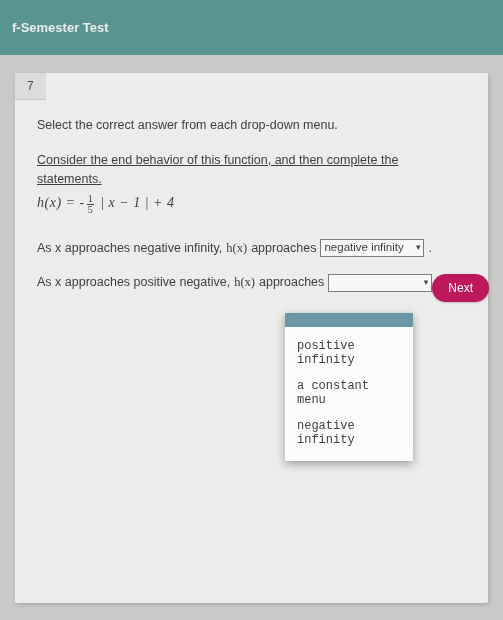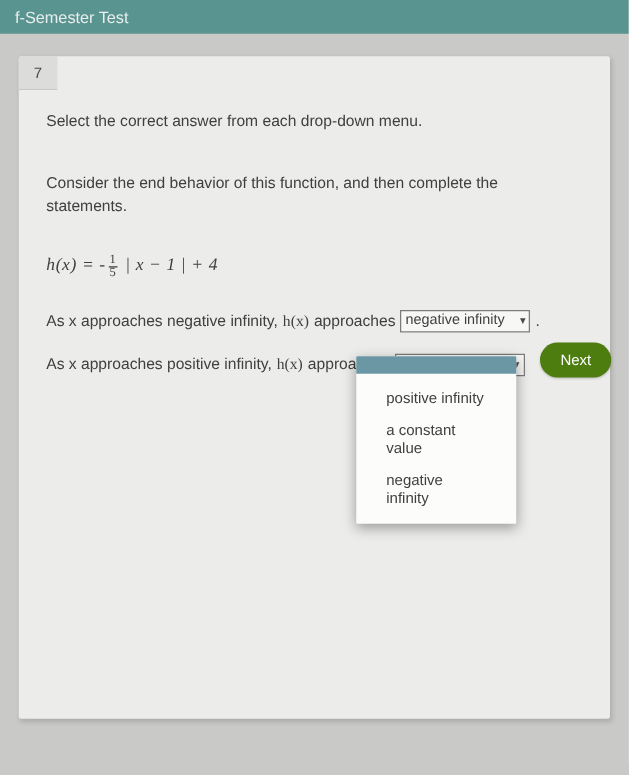--- a/index.html
+++ b/index.html
@@ -11,23 +11,23 @@
       width: 503px;
       height: 620px;
       background: #c9cac7;
       font-family: Arial, sans-serif;
       overflow: hidden;
       position: relative;
     }
     .header {
       background: #5a9490;
       color: #e8eeed;
-      padding: 6px 12px;
+      padding: 20px 12px;
       font-size: 13px;
-      font-weight: 400;
+      font-weight: 700;
     }
     .page-area {
       padding: 18px 15px 15px 15px;
     }
     .card {
       background: #ececea;
       border-radius: 2px;
       padding: 0;
       box-shadow: 1px 2px 4px rgba(0,0,0,0.15);
       position: relative;
@@ -42,24 +42,25 @@
       border-top-left-radius: 2px;
       border-bottom: 1px solid #c8c8c6;
     }
     .content {
       padding: 16px 22px;
       color: #3f3f3f;
       font-size: 12.5px;
       line-height: 1.5;
     }
     .instruction {
-      margin-bottom: 30px;
+      margin-bottom: 16px;
     }
     .prompt-line {
-      margin-bottom: 28px;
+      margin-bottom: 4px;
+      text-decoration: underline;
     }
     .formula {
       font-family: 'Times New Roman', serif;
       font-style: italic;
       font-size: 14px;
       margin-bottom: 24px;
       letter-spacing: 0.5px;
     }
     .frac {
       display: inline-block;
@@ -124,30 +125,31 @@
       border-radius: 1px;
     }
     .options-popup .topbar {
       height: 14px;
       background: #6b96a3;
       margin: -8px 0 6px 0;
       border-top-left-radius: 1px;
       border-top-right-radius: 1px;
     }
     .options-popup .opt {
-      padding: 6px 24px;
+      padding: 6px 12px;
       cursor: pointer;
+      font-family: Liberation Mono, monospace;
     }
     .next-wrap {
       position: absolute;
       right: 14px;
       top: 274px;
     }
     .next-wrap button {
-      background: #4d7c0f;
+      background: #be185d;
       color: #fff;
       border: none;
       border-radius: 14px;
       padding: 7px 16px;
       font-size: 12px;
       cursor: pointer;
       box-shadow: 0 1px 2px rgba(0,0,0,0.2);
     }
   </style>
 </head>
@@ -174,34 +176,34 @@
         <span class="hx">h(x)</span>
         <span> approaches</span>
         <span class="dropdown d1">
           <span>negative infinity</span>
           <span class="chevron">▾</span>
         </span>
         <span>.</span>
       </div>
 
       <div class="stmt">
-        <span>As x approaches positive infinity, </span>
+        <span>As x approaches positive negative, </span>
         <span class="hx">h(x)</span>
         <span> approaches</span>
         <span class="dropdown d2">
           <span></span>
           <span class="chevron">▾</span>
         </span>
       </div>
     </div>
 
     <div class="options-popup">
       <div class="topbar"></div>
       <div class="opt">positive infinity</div>
-      <div class="opt">a constant value</div>
+      <div class="opt">a constant menu</div>
       <div class="opt">negative infinity</div>
     </div>
 
   </div>
 </div>
 
 <div class="next-wrap">
   <button>Next</button>
 </div>
 

